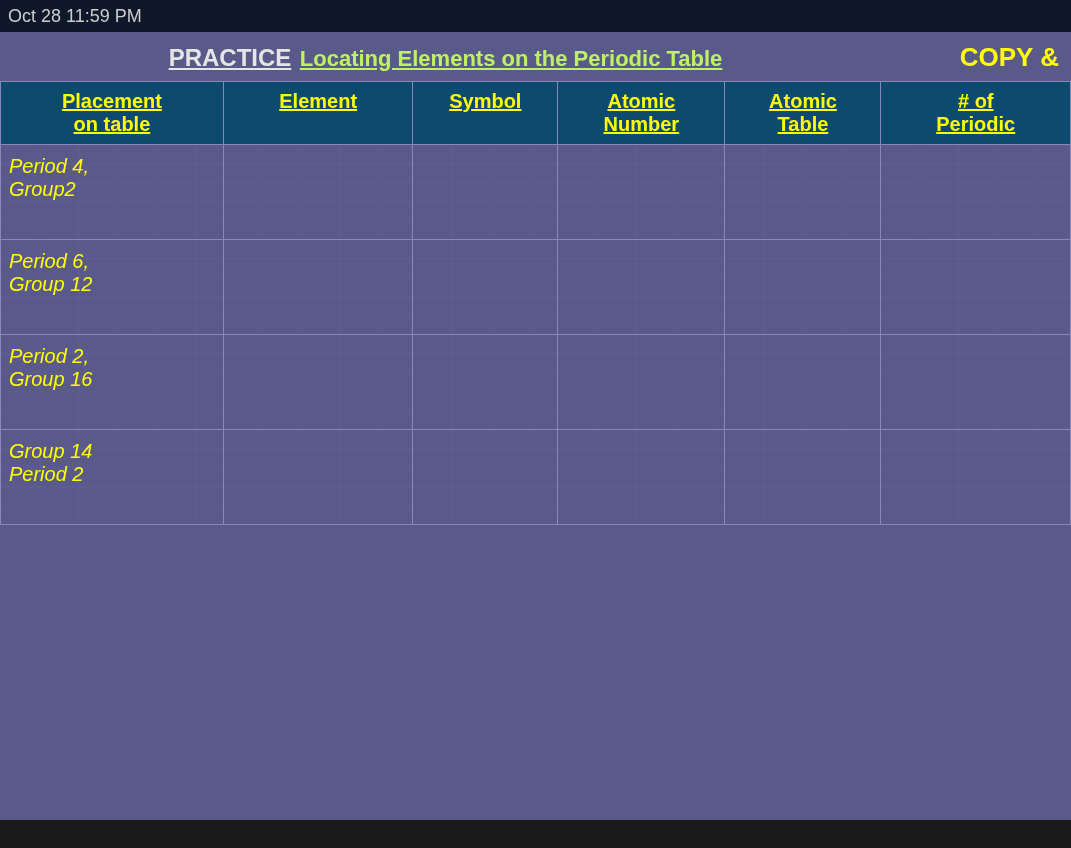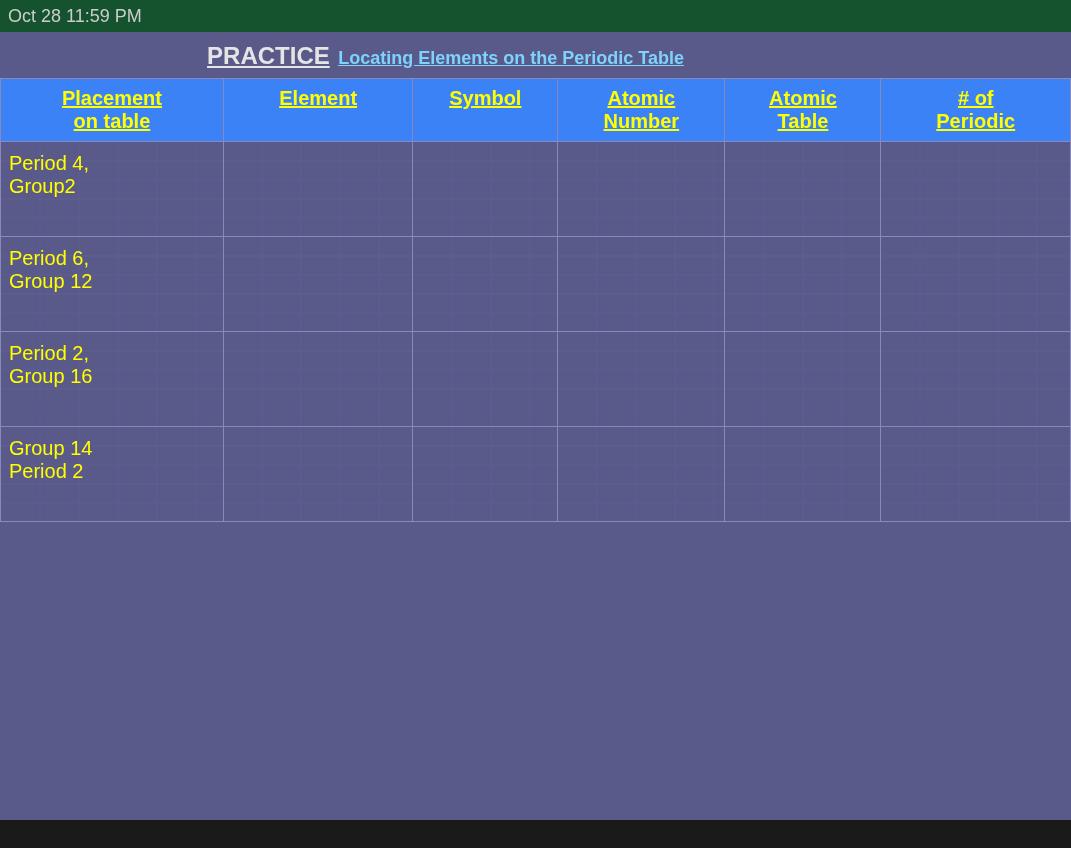--- a/index.html
+++ b/index.html
@@ -11,21 +11,21 @@
     body {
       width: 1071px;
       height: 848px;
       background-color: #5a5a8a;
       font-family: Arial, sans-serif;
       overflow: hidden;
       position: relative;
     }
 
     .top-bar {
-      background-color: #14532d;
+      background-color: #0f172a;
       color: #ccc;
       font-size: 18px;
       padding: 4px 8px;
       height: 32px;
       display: flex;
       align-items: center;
     }
 
     .header-section {
       display: flex;
@@ -42,22 +42,22 @@
 
     .practice-label {
       color: #e5e5e5;
       font-size: 24px;
       font-weight: bold;
       text-decoration: underline;
       display: inline;
     }
 
     .locating-label {
-      color: #7dd3fc;
-      font-size: 18px;
+      color: #bef264;
+      font-size: 22px;
       font-weight: bold;
       text-decoration: underline;
       display: inline;
       margin-left: 4px;
       margin-top: 28px;
     }
 
     .copy-answer-block {
       color: #ffff00;
       font-size: 26px;
@@ -82,21 +82,21 @@
       border: 1px solid #8888bb;
       padding: 10px 8px;
       color: #ffff00;
       font-size: 20px;
       vertical-align: top;
     }
 
     th {
       font-weight: bold;
       text-decoration: underline;
-      background-color: #3b82f6;
+      background-color: #0c4a6e;
       padding: 8px 8px;
     }
 
     td {
       min-height: 80px;
       height: 95px;
     }
 
     .col-placement { width: 200px; }
     .col-element { width: 170px; }
@@ -114,20 +114,21 @@
         rgba(100, 100, 160, 0.3) 18px,
         rgba(100, 100, 160, 0.3) 19px
       ),
       repeating-linear-gradient(
         90deg,
         transparent,
         transparent 38px,
         rgba(100, 100, 160, 0.25) 38px,
         rgba(100, 100, 160, 0.25) 39px
       );
+      font-style: italic;
     }
 
     .bottom-bar {
       position: absolute;
       bottom: 0;
       left: 0;
       right: 0;
       height: 28px;
       background-color: #1a1a1a;
     }
@@ -138,20 +139,21 @@
 <div class="top-bar">
   <span>Oct 28  11:59 PM</span>
 </div>
 
 <div class="header-section">
   <div class="header-title-block">
     <span class="practice-label">PRACTICE</span>
     <span class="locating-label">Locating Elements on the Periodic Table</span>
   </div>
   <div class="copy-answer-block">
+    <div>COPY &amp;</div>
   </div>
 </div>
 
 <div class="table-container">
   <table>
     <thead>
       <tr>
         <th class="col-placement">
           <div>Placement</div>
           <div>on table</div>

